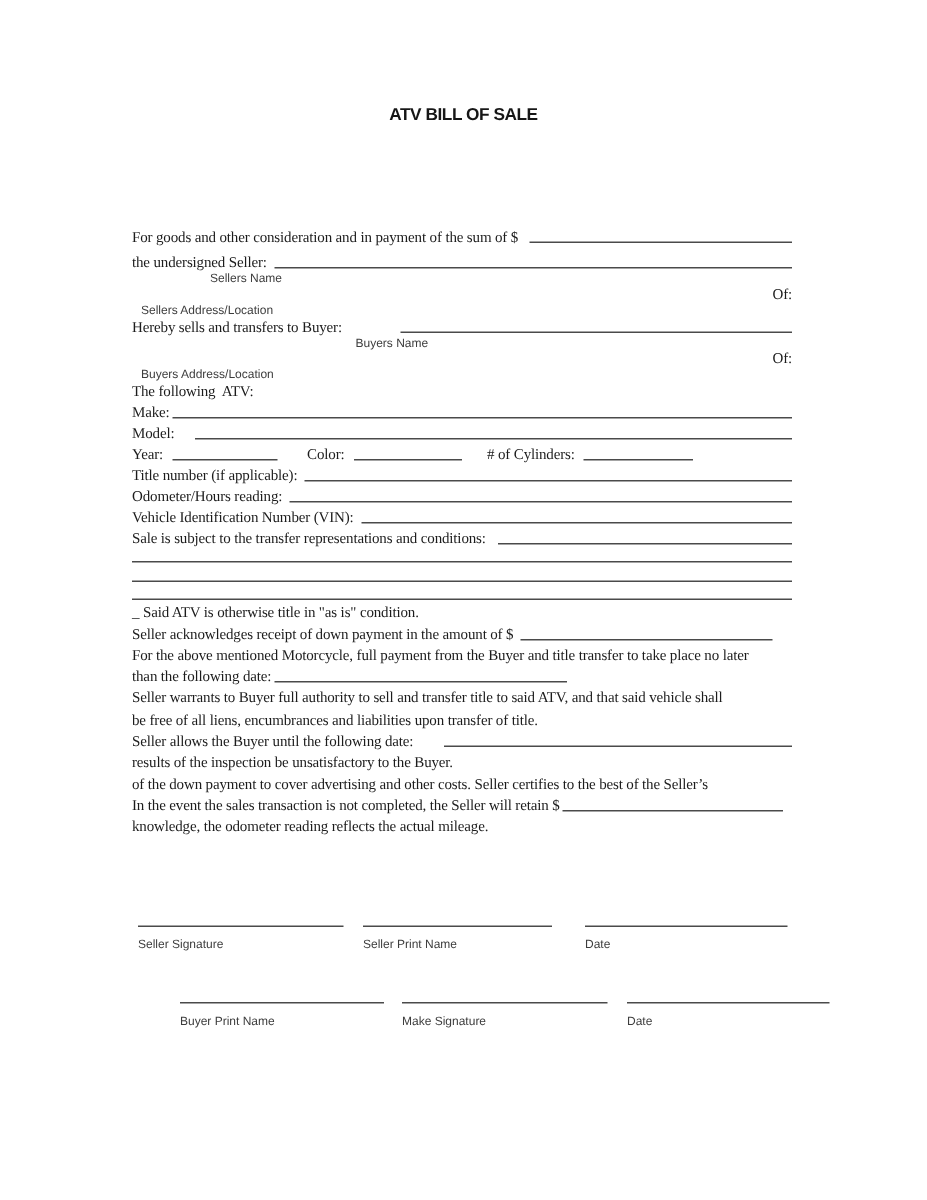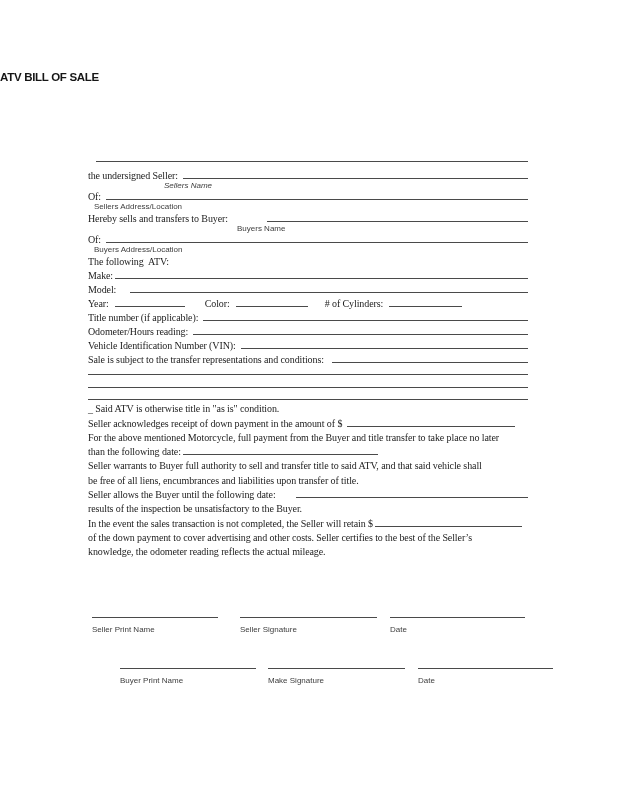--- a/index.html
+++ b/index.html
@@ -13,21 +13,21 @@
     font-family: "Liberation Serif", "DejaVu Serif", serif;
     font-size: 10px;
     letter-spacing: -0.1px;
     color: #1c1c1c;
   }
   .doc-title {
     position: absolute;
     top: 71px;
     left: 0;
     width: 618px;
-    text-align: left;
+    text-align: center;
     font-family: "Liberation Sans", "DejaVu Sans", sans-serif;
     font-weight: bold;
     font-size: 11.5px;
     letter-spacing: -0.3px;
     color: #161616;
   }
   .form {
     position: absolute;
     left: 88px;
     top: 146px;
@@ -42,35 +42,35 @@
     margin-bottom: 2px;
     margin-left: 5px;
   }
   .fx {
     flex: 0 0 auto;
     height: 0;
     border-bottom: 1px solid #4a4a4a;
     margin-bottom: 2px;
   }
   .blank .fl { margin-left: 0; margin-bottom: 0; }
-  .h18 { height: 18px; } .h17 { height: 17px; } .h11 { height: 11px; }
+  .h18 { height: 18px; } .h17 { height: 17px; } .h11 { height: 11px; flex-direction: column; }
   .h12 { height: 12px; gap: 31px; } .h14 { height: 14px; } .h10 { height: 10px; }
   .h125 { height: 12.5px; } .h143 { height: 14.3px; }
   .cap {
     font-family: "Liberation Sans", "DejaVu Sans", sans-serif;
     font-size: 8px;
     letter-spacing: 0;
     height: 10px;
     line-height: 10px;
     color: #3d3d3d;
     white-space: nowrap;
   }
   .ml2 { margin-left: 2px; } .ml6 { margin-left: 6px; } .ml8 { margin-left: 8px; }
   .ml14 { margin-left: 14px; } .ml17 { margin-left: 17px; } .ml20 { margin-left: 20px; }
-  .ml104 { margin-left: 76px; font-style: italic; } .ml149 { margin-left: 149px; }
+  .ml104 { margin-left: 52px; } .ml149 { margin-left: 149px; }
   .mr6 { margin-right: 6px; } .mr13 { margin-right: 13px; }
   .w70 { width: 70px; } .w72 { width: 72px; } .w73 { width: 73px; } .w195 { width: 195px; }
   .sig-row { display: flex; margin-left: 4px; }
   .sig-row-1 { margin-top: 60px; }
   .sig-row-2 { margin-top: 34px; }
   .sig-col { flex: 0 0 auto; }
   .sig-col-1 { width: 126px; margin-right: 22px; }
   .sig-col-1b { width: 136px; margin-right: 12px; margin-left: 28px; }
   .sig-col-2 { width: 137px; margin-right: 13px; }
   .sig-col-3 { width: 135px; }
@@ -87,20 +87,21 @@
 </head>
 <body>
 
 <div class="page">
 
   <div class="doc-title">ATV BILL OF SALE</div>
 
   <div class="form">
 
     <div class="row h18">
+      <span class="lbl">For goods and other consideration and in payment of the sum of $</span>
       <span class="fl ml8"></span>
     </div>
 
     <div class="row h17">
       <span class="lbl">the undersigned Seller:</span>
       <span class="fl"></span>
     </div>
     <div class="cap ml104">Sellers Name</div>
 
     <div class="row h11">
@@ -200,38 +201,38 @@
 
     <div class="row h143">
       <span class="lbl">Seller allows the Buyer until the following date:</span>
       <span class="fl ml20"></span>
     </div>
     <div class="row h143">
       <span class="lbl">results of the inspection be unsatisfactory to the Buyer.</span>
     </div>
 
     <div class="row h143">
+      <span class="lbl">of the down payment to cover advertising and other costs. Seller certifies to the best of the Seller’s</span>
+    </div>
+    <div class="row h143">
       <span class="lbl">In the event the sales transaction is not completed, the Seller will retain $</span>
       <span class="fl ml2 mr6"></span>
     </div>
     <div class="row h143">
-      <span class="lbl">of the down payment to cover advertising and other costs. Seller certifies to the best of the Seller’s</span>
-    </div>
-    <div class="row h143">
       <span class="lbl">knowledge, the odometer reading reflects the actual mileage.</span>
     </div>
 
     <div class="sig-row sig-row-1">
+      <div class="sig-col sig-col-2">
+        <div class="sig-line"></div>
+        <div class="sig-cap">Seller Signature</div>
+      </div>
       <div class="sig-col sig-col-1">
         <div class="sig-line"></div>
         <div class="sig-cap">Seller Print Name</div>
-      </div>
-      <div class="sig-col sig-col-2">
-        <div class="sig-line"></div>
-        <div class="sig-cap">Seller Signature</div>
       </div>
       <div class="sig-col sig-col-3">
         <div class="sig-line"></div>
         <div class="sig-cap">Date</div>
       </div>
     </div>
 
     <div class="sig-row sig-row-2">
       <div class="sig-col sig-col-1b">
         <div class="sig-line"></div>

